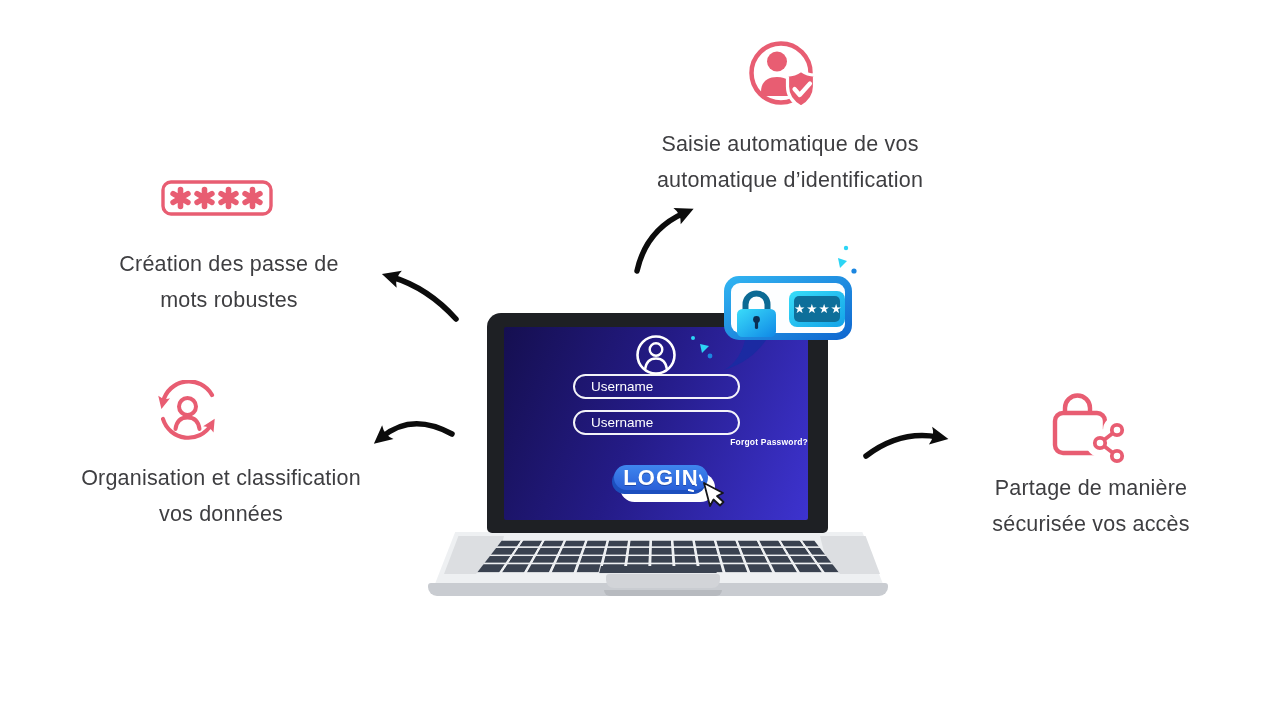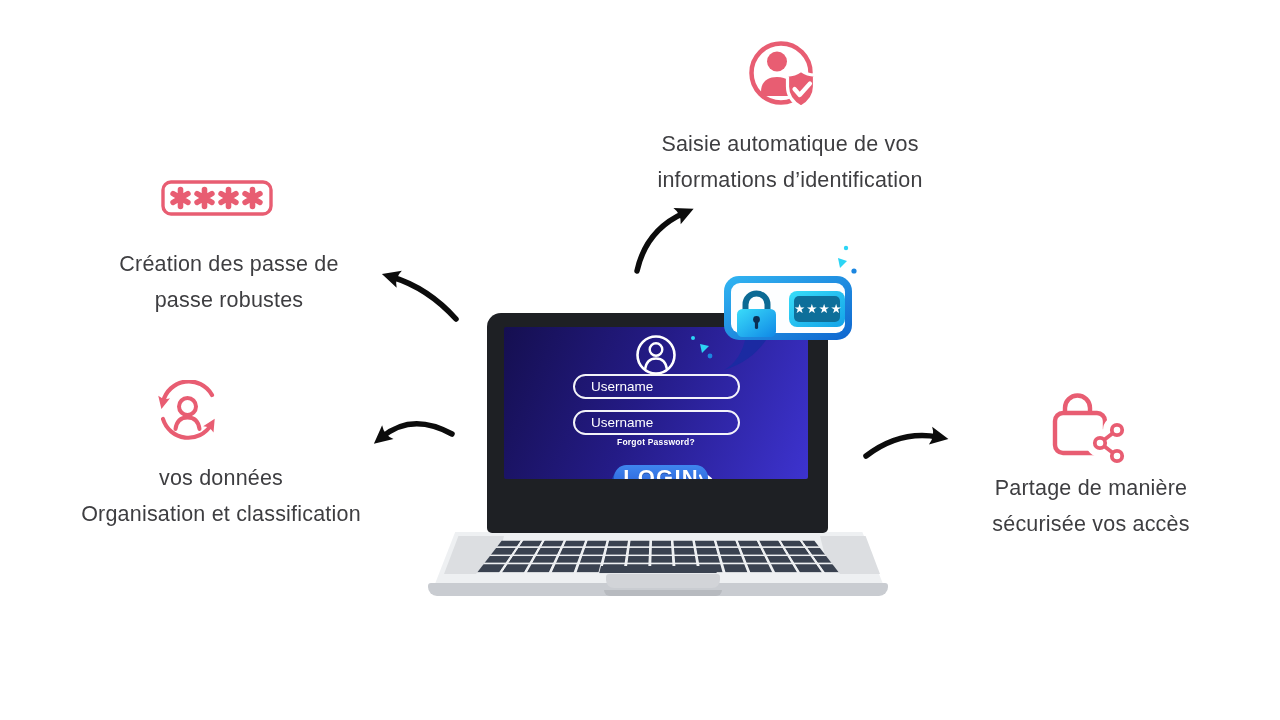--- a/index.html
+++ b/index.html
@@ -32,26 +32,26 @@
         repeating-linear-gradient(180deg, transparent 0 8.4px, #eef0f2 8.4px 10.5px);
       transform:perspective(100px) rotateX(23deg);transform-origin:50% 100%;z-index:3;}
   .kb .space{position:absolute;left:50%;bottom:1.5px;transform:translateX(-50%);
              width:118px;height:7.5px;background:#3a4250;}
   .touchpad{position:absolute;left:606px;top:574px;width:114px;height:14px;background:#d2d4d8;
             border-radius:3px 3px 8px 8px;z-index:4;}
   .lid{position:absolute;left:487px;top:313px;width:341px;height:220px;background:#1e2024;
        border-radius:14px 14px 5px 5px;z-index:5;}
   .lid .glare{position:absolute;right:6px;top:2px;width:92px;height:24px;background:#34373d;
               clip-path:polygon(0 0,100% 0,100% 100%);}
-  .screen{position:absolute;left:17px;top:14px;width:304px;height:152px;border-radius:2px;
+  .screen{position:absolute;left:17px;top:14px;width:304px;height:193px;border-radius:2px;
           background:linear-gradient(113deg,#150f50 0%,#241b86 45%,#3d33cf 100%);overflow:hidden;}
   .field{position:absolute;left:69px;width:167px;height:25px;border:2px solid rgba(255,255,255,.95);
          border-radius:14px;display:flex;align-items:center;padding-left:16px;box-sizing:border-box;
          color:#fff;font-size:13.5px;}
-  .forgot{position:absolute;left:0;top:110px;width:100%;text-align:center;color:#fff;
+  .forgot{position:absolute;left:0;top:110px;width:100%;text-align:right;color:#fff;
           font-size:8.5px;font-weight:600;letter-spacing:.2px;}
   .login-stack{position:absolute;left:108px;top:137px;width:112px;height:44px;}
   .login-white{position:absolute;left:8px;top:9px;width:95px;height:29px;border-radius:15px;background:#ffffff;}
   .login-dark{position:absolute;left:0px;top:5px;width:94px;height:25px;border-radius:13px;background:#1c4fbe;}
   .login-top{position:absolute;left:2px;top:1px;width:94px;height:25px;border-radius:13px;
              background:linear-gradient(180deg,#3f86ee,#2a5fd8);display:flex;align-items:center;
              justify-content:center;color:#fff;font-size:22px;font-weight:700;letter-spacing:1.2px;
              text-shadow:0 1px 0 rgba(15,35,110,.45);}
 
   
@@ -70,59 +70,59 @@
       <svg width="84" height="76" viewBox="0 0 84 76">
         <circle cx="38" cy="35" r="29.5" fill="none" stroke="#e85d72" stroke-width="4.5"></circle>
         <circle cx="34" cy="23.5" r="10" fill="#e85d72"></circle>
         <path d="M18,58 v-4 c0,-10 6,-15 16,-15 c10,0 16,5 16,15 v4 z" fill="#e85d72"></path>
         <path d="M58,32.5 c4.5,3.2 9.5,4.6 13.5,4.6 v11.4 c0,9.6 -6.3,16.6 -13.5,20.6 c-7.2,-4 -13.5,-11 -13.5,-20.6 V37.1 c4,0 9,-1.4 13.5,-4.6 z" fill="#e85d72" stroke="#ffffff" stroke-width="3.2"></path>
         <path d="M51.5,51 l5.2,6 l10.3,-11.5" fill="none" stroke="#ffffff" stroke-width="4.2" stroke-linecap="round" stroke-linejoin="round"></path>
       </svg>
     </span>
     <div style="margin-top:8px;">
       <div class="f-line">Saisie automatique de vos</div>
-      <div class="f-line">informations d’identification</div>
+      <div class="f-line">automatique d’identification</div>
     </div>
   </div>
 
   <div class="feature" style="left:29px;top:180px;">
     <span class="icon-wrap" style="transform:translateX(-12px);display:inline-block;">
       <svg width="112" height="36" viewBox="0 0 112 36">
         <rect x="2" y="2" width="108" height="32" rx="8" fill="#ffffff" stroke="#e85d72" stroke-width="3.4"></rect>
         <g stroke="#e85d72" stroke-width="5.6" stroke-linecap="round">
           <path d="M19.5,9.5 V26.5 M12.1,13.7 L26.9,22.3 M26.9,13.7 L12.1,22.3"></path>
           <path d="M43.5,9.5 V26.5 M36.1,13.7 L50.9,22.3 M50.9,13.7 L36.1,22.3"></path>
           <path d="M67.5,9.5 V26.5 M60.1,13.7 L74.9,22.3 M74.9,13.7 L60.1,22.3"></path>
           <path d="M91.5,9.5 V26.5 M84.1,13.7 L98.9,22.3 M98.9,13.7 L84.1,22.3"></path>
         </g>
       </svg>
     </span>
     <div style="margin-top:26px;">
       <div class="f-line">Création des passe de</div>
-      <div class="f-line">passe robustes</div>
+      <div class="f-line">mots robustes</div>
     </div>
   </div>
 
   <div class="feature" style="left:21px;top:380px;">
     <span class="icon-wrap" style="transform:translateX(-33px);display:inline-block;">
       <svg width="68" height="62" viewBox="0 0 68 62">
         <defs>
           <marker id="mPink" viewBox="0 0 6 6" refX="2.6" refY="3" markerWidth="3.2" markerHeight="3.2" orient="auto">
             <path d="M0.3,0.3 L5.8,3 L0.3,5.7 Q1.8,3 0.3,0.3 Z" fill="#e85d72"></path>
           </marker>
         </defs>
         <path d="M58,15 A26.5,26.5 0 0 0 9,22" fill="none" stroke="#e85d72" stroke-width="4.2" stroke-linecap="round" marker-end="url(#mPink)"></path>
         <path d="M9,39 A26.5,26.5 0 0 0 57,45" fill="none" stroke="#e85d72" stroke-width="4.2" stroke-linecap="round" marker-end="url(#mPink)"></path>
         <circle cx="33.5" cy="26.5" r="8.5" fill="none" stroke="#e85d72" stroke-width="4"></circle>
         <path d="M21.5,49 C22.5,41.5 26.5,37.5 33.5,37.5 C40.5,37.5 44.5,41.5 45.5,49" fill="none" stroke="#e85d72" stroke-width="4" stroke-linecap="round"></path>
       </svg>
     </span>
     <div style="margin-top:14px;">
+      <div class="f-line">Organisation et classification</div>
       <div class="f-line">vos données</div>
-      <div class="f-line">Organisation et classification</div>
     </div>
   </div>
 
   <div class="feature" style="left:891px;top:386px;">
     <span class="icon-wrap" style="transform:translateX(-3px);display:inline-block;">
       <svg width="84" height="80" viewBox="0 0 84 80">
         <path d="M19,27 v-5 a12.5,12.5 0 0 1 25,0 v5" fill="none" stroke="#e85d72" stroke-width="4.4"></path>
         <rect x="9" y="27" width="50" height="40" rx="8" fill="none" stroke="#e85d72" stroke-width="4.4"></rect>
         <g stroke="#ffffff" stroke-width="11" fill="#ffffff">
           <path d="M54,57 L71,44 M54,57 L71,70"></path>

